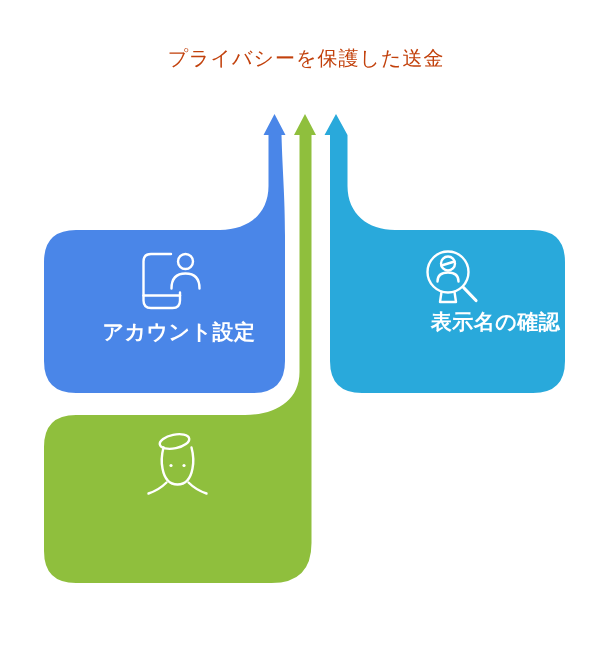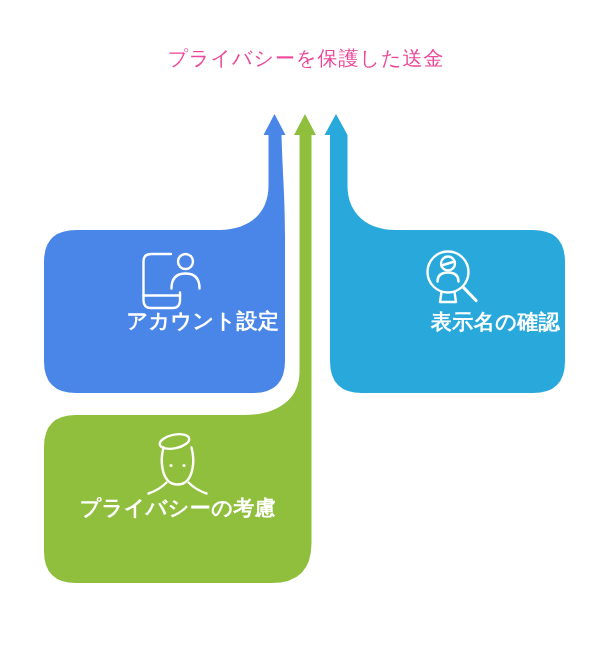--- a/index.html
+++ b/index.html
@@ -16,38 +16,38 @@
     font-family: "Liberation Sans", "DejaVu Sans", sans-serif;
   }
   .diagram-title {
     position: absolute;
     top: 45px;
     left: 0;
     width: 612px;
     text-align: center;
     font-size: 20px;
     font-weight: 400;
-    color: #ec4899;
+    color: #c2410c;
     letter-spacing: 1px;
   }
   .diagram-svg {
     position: absolute;
     top: 0;
     left: 0;
   }
   .node-label {
     position: absolute;
     text-align: center;
     font-size: 21px;
     line-height: 24px;
     font-weight: 700;
     color: #ffffff;
     letter-spacing: 0.5px;
   }
-  .label-account-setup   { left: 44px;  top: 309px; width: 270px; padding-left: 24px; }
+  .label-account-setup   { left: 44px;  top: 320px; width: 270px; }
   .label-display-name    { left: 330px; top: 310px; width: 235px; padding-left: 48px; }
   .label-privacy         { left: 44px;  top: 496px; width: 268px; }
 </style>
 </head>
 <body>
 
 <div class="canvas">
 
   <div class="diagram-title">プライバシーを保護した送金</div>
 
@@ -119,17 +119,16 @@
       <path d="M 163.5 447.5 Q 160.5 459 162.5 468.5 Q 165.5 484.5 177.5 484.5 Q 189.5 484.5 192.5 468.5 Q 194.5 459 191.5 447.5"></path>
       <circle cx="171" cy="465.5" r="1.6" fill="#ffffff" stroke="none"></circle>
       <circle cx="184" cy="465.5" r="1.6" fill="#ffffff" stroke="none"></circle>
       <path d="M 148.5 493.5 Q 159 490 166.5 482.5"></path>
       <path d="M 206.5 493.5 Q 196 490 188.5 482.5"></path>
     </g>
   </svg>
 
   <div class="node-label label-account-setup">アカウント設定</div>
 
-  <div class="node-label label-privacy">プライバシーの考慮</div>
 
   <div class="node-label label-display-name">表示名の確認</div>
 
 </div>
 
 </body></html>

